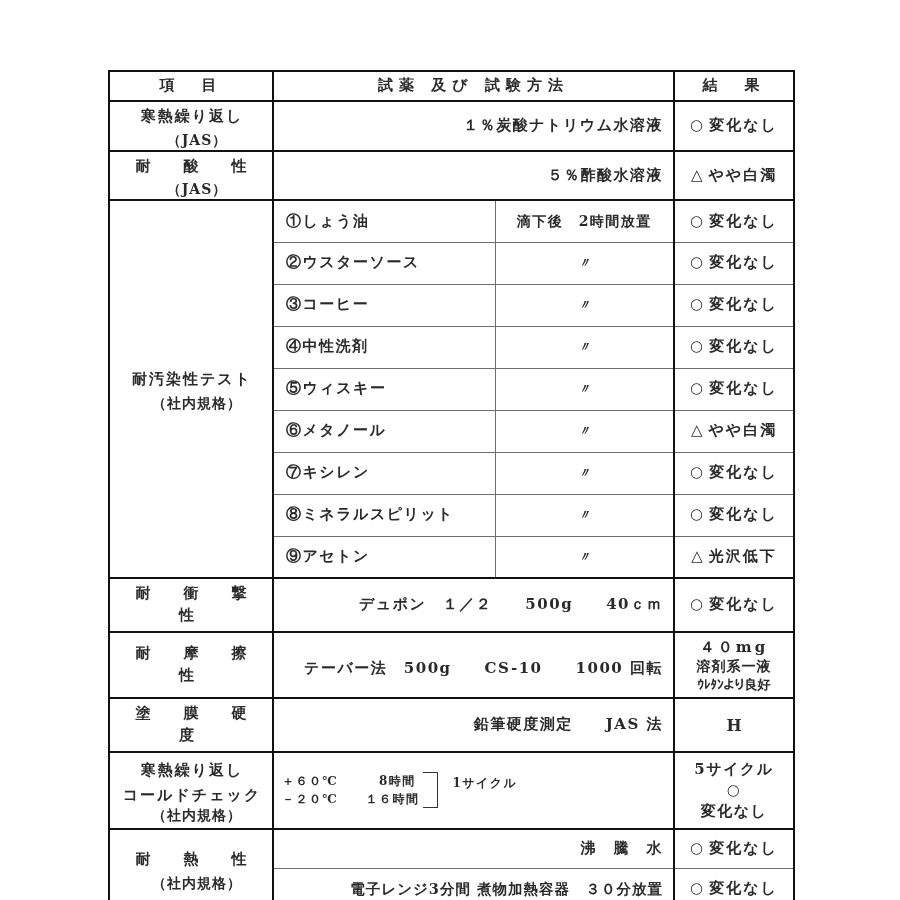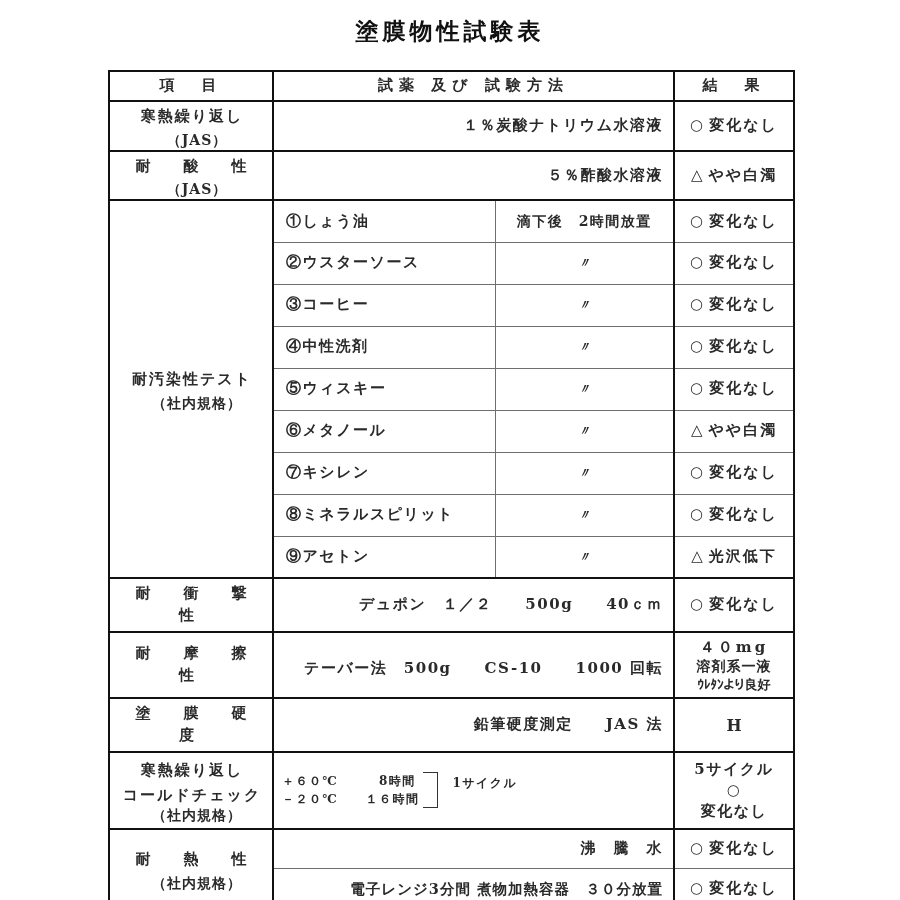--- a/index.html
+++ b/index.html
@@ -183,21 +183,20 @@
   }
 
   .impact-line { white-space: pre; letter-spacing: 1.5px; }
   .abrasion-line { white-space: pre; letter-spacing: 1.5px; margin-top: 8px; }
 </style>
 </head>
 <body>
 
 <div class="page">
 
-  <div class="doc-title">塗膜物性試験表</div>
 
   <div class="table-wrap">
     <table class="spec">
       <colgroup>
         <col style="width:164px">
         <col style="width:222px">
         <col style="width:179px">
         <col style="width:120px">
       </colgroup>
       <tbody>

